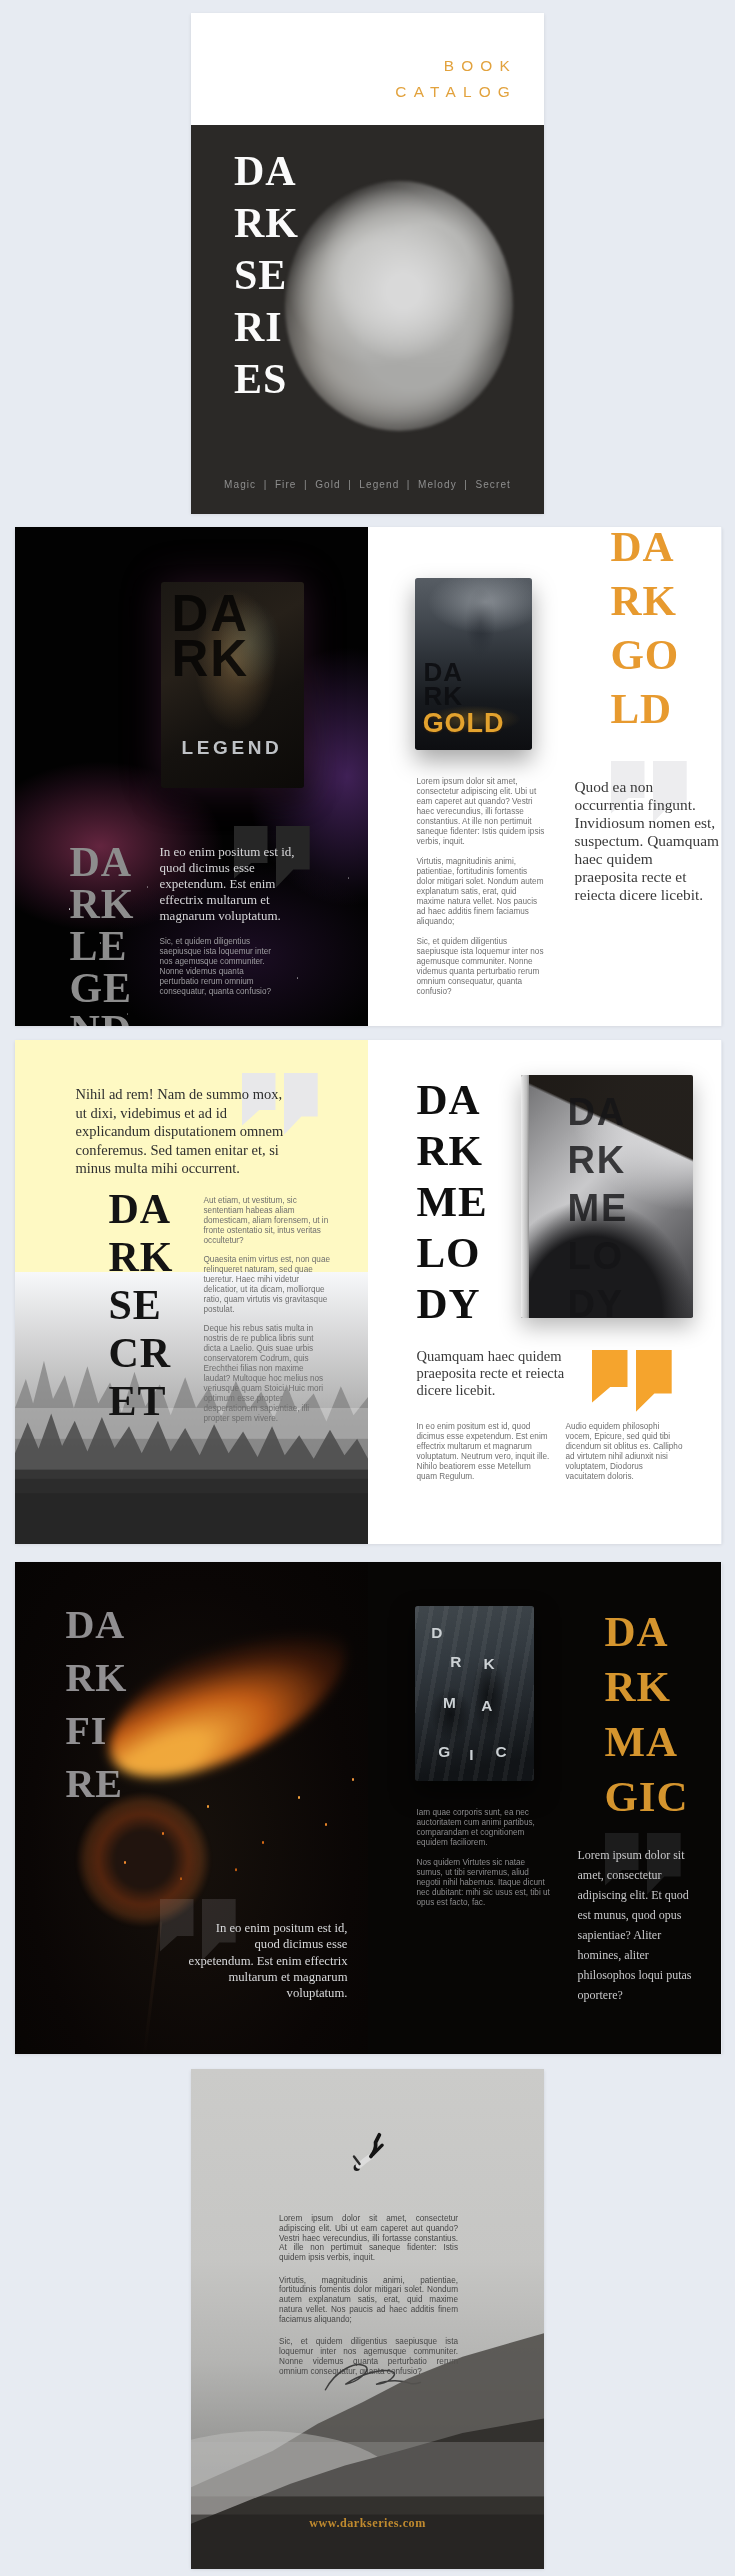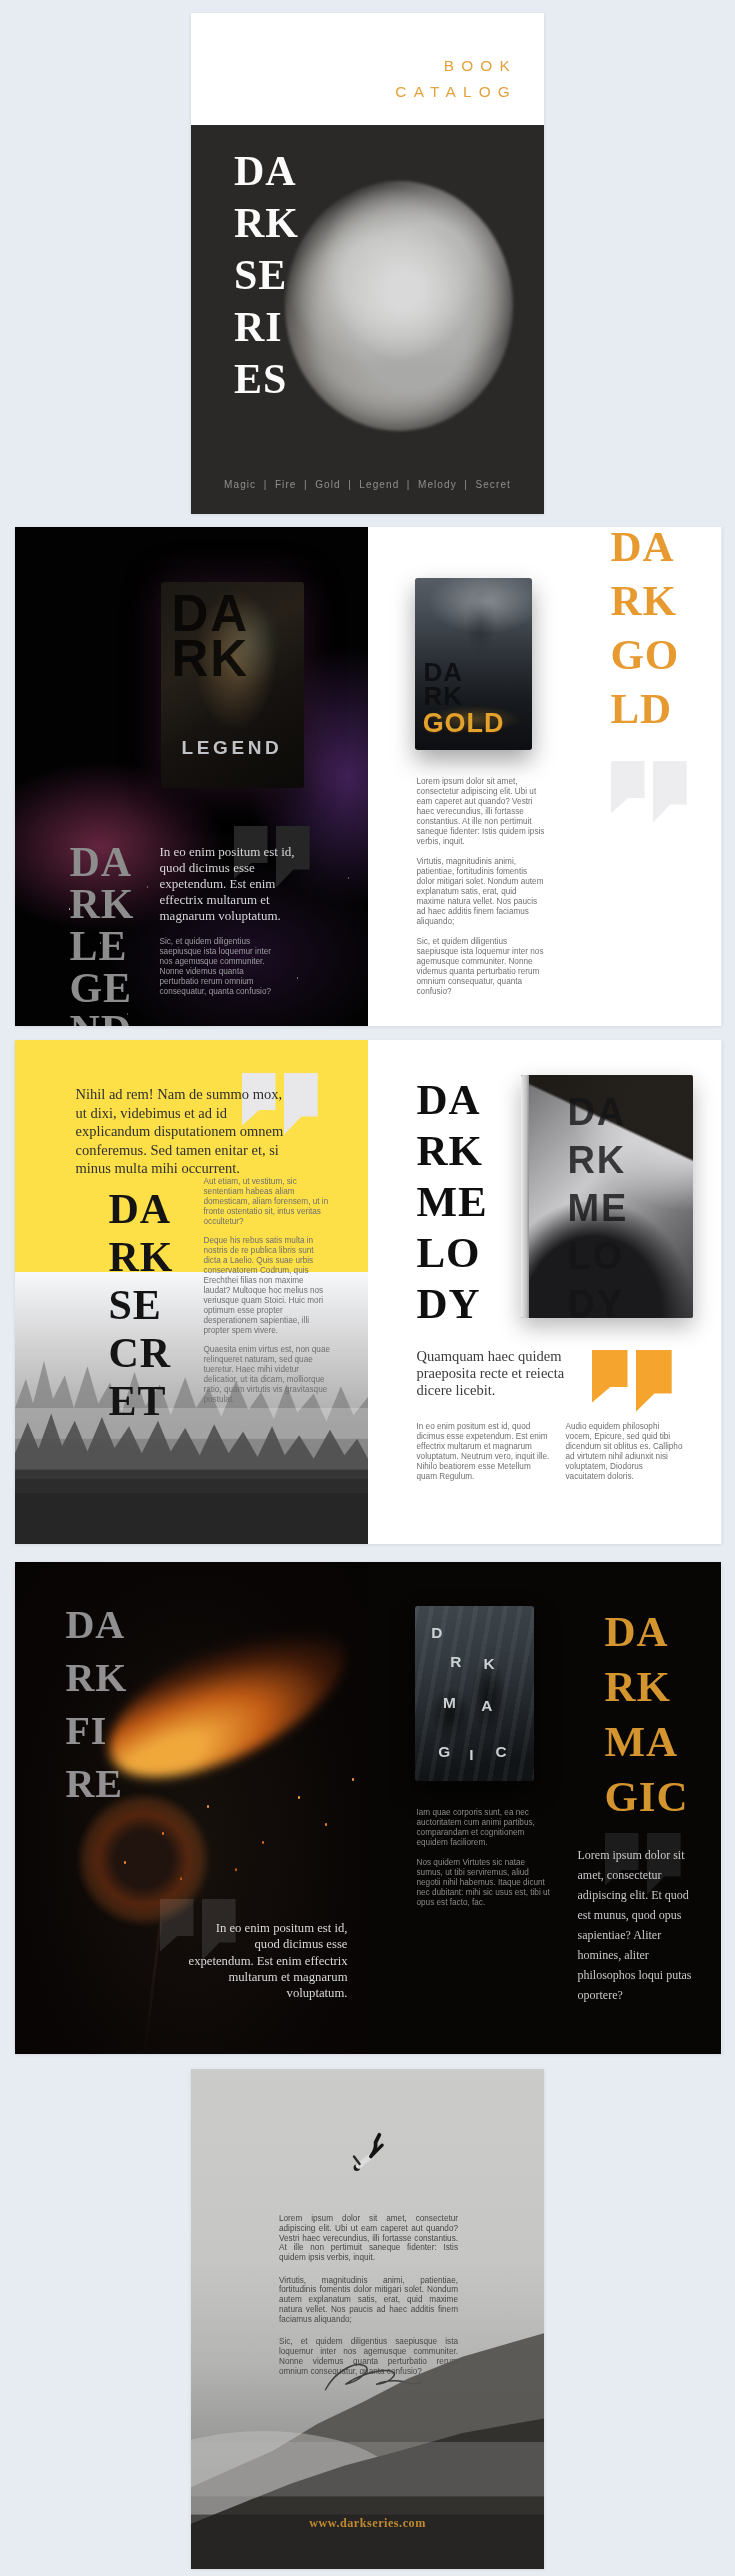--- a/index.html
+++ b/index.html
@@ -92,28 +92,28 @@
   .gb-title{position:absolute;left:8.2px;bottom:11px;font-weight:800;font-size:27px;
       letter-spacing:0.9px;color:#e3a22e;text-shadow:0 0.9px 1.8px rgba(90,50,0,.55);}
   .gold-cols{position:absolute;left:49px;top:250px;width:129px;color:#707070;}
   .gold-pq{left:243px;top:234px;}
   .gold-pq i{background:#ededef;}
   .gold-quote{position:absolute;left:207px;top:251px;width:145px;
       font-size:15.4px;line-height:18px;color:#3a3a3a;z-index:2;}
 
   
   #spread3{left:14.5px;top:1040px;width:707px;height:504px;}
-  .secret-page{left:0;background:#fde047;}
+  .secret-page{left:0;background:#fef9c3;}
   .forest{position:absolute;left:0;bottom:0;width:353px;height:272px;}
   .secret-pq{left:227px;top:33px;}
   .secret-pq i{background:#e8e8ea;}
   .secret-intro{position:absolute;left:61px;top:45px;width:219px;
       font-size:14.5px;line-height:18.6px;color:#2f2f2f;z-index:2;}
   .secret-stack{left:94px;top:145px;font-size:42px;line-height:48px;color:#141414;z-index:2;}
-  .secret-col{position:absolute;left:189px;top:137px;width:127px;color:#6e6e6e;z-index:2;}
+  .secret-col{position:absolute;left:189px;top:156px;width:127px;color:#6e6e6e;z-index:2;}
   .secret-col p{margin-bottom:9px;}
 
   .melody-page{left:353px;background:#ffffff;}
   .melody-stack{left:49px;top:34px;font-size:43px;line-height:51px;color:#0f0f0f;}
   .melody-book{left:153px;top:35px;width:172px;height:243px;border-radius:1.8px;
       background:
         linear-gradient(205deg, rgba(26,22,18,.95) 0 26%, transparent 27%),
         radial-gradient(ellipse 130% 80% at 100% 12%, rgba(214,214,216,.9) 0 28%, transparent 55%),
         radial-gradient(ellipse 95% 75% at 42% 98%, #1a1a1c 0 42%, transparent 62%),
         linear-gradient(135deg,#6b6b6d 0%,#c9c9cb 42%,#77777a 70%,#3d3d40 100%);
@@ -258,20 +258,21 @@
       </div>
       <div class="smallcol sans gold-cols">
         <p>Lorem ipsum dolor sit amet, consectetur adipiscing elit. Ubi ut eam caperet aut quando? Vestri haec verecundius, illi fortasse constantius. At ille non pertimuit saneque fidenter: Istis quidem ipsis verbis, inquit.</p>
         <p>Virtutis, magnitudinis animi, patientiae, fortitudinis fomentis dolor mitigari solet. Nondum autem explanatum satis, erat, quid maxime natura vellet. Nos paucis ad haec additis finem faciamus aliquando;</p>
         <p>Sic, et quidem diligentius saepiusque ista loquemur inter nos agemusque communiter. Nonne videmus quanta perturbatio rerum omnium consequatur, quanta confusio?</p>
       </div>
       <div class="pq gold-pq">
           <i></i>
           <i></i>
         </div>
+      <div class="serif gold-quote">Quod ea non occurrentia fingunt. Invidiosum nomen est, suspectum. Quamquam haec quidem praeposita recte et reiecta dicere licebit.</div>
     </div>
   </section>
 
   <section class="page" id="spread3">
     <div class="half secret-page">
       <svg class="forest" viewBox="0 0 390 300" preserveAspectRatio="none">
         <defs>
           <linearGradient id="fog1" x1="0" y1="0" x2="0" y2="1">
             <stop offset="0" stop-color="#f7f8fa"></stop>
             <stop offset="0.45" stop-color="#b9b9b9"></stop>
@@ -292,22 +293,22 @@
       <div class="serif secret-intro">Nihil ad rem! Nam de summo mox, ut dixi, videbimus et ad id explicandum disputationem omnem conferemus. Sed tamen enitar et, si minus multa mihi occurrent.</div>
       <div class="stack secret-stack">
         <div>DA</div>
         <div>RK</div>
         <div>SE</div>
         <div>CR</div>
         <div>ET</div>
       </div>
       <div class="smallcol sans secret-col">
         <p>Aut etiam, ut vestitum, sic sententiam habeas aliam domesticam, aliam forensem, ut in fronte ostentatio sit, intus veritas occultetur?</p>
+        <p>Quaesita enim virtus est, non quae relinqueret naturam, sed quae tueretur. Haec mihi videtur delicatior, ut ita dicam, molliorque ratio, quam virtutis vis gravitasque postulat.</p>
         <p>Deque his rebus satis multa in nostris de re publica libris sunt dicta a Laelio. Quis suae urbis conservatorem Codrum, quis Erechthei filias non maxime laudat? Multoque hoc melius nos veriusque quam Stoici. Huic mori optimum esse propter desperationem sapientiae, illi propter spem vivere.</p>
-        <p>Quaesita enim virtus est, non quae relinqueret naturam, sed quae tueretur. Haec mihi videtur delicatior, ut ita dicam, molliorque ratio, quam virtutis vis gravitasque postulat.</p>
       </div>
     </div>
 
     <div class="half melody-page">
       <div class="stack melody-stack">
         <div>DA</div>
         <div>RK</div>
         <div>ME</div>
         <div>LO</div>
         <div>DY</div>

